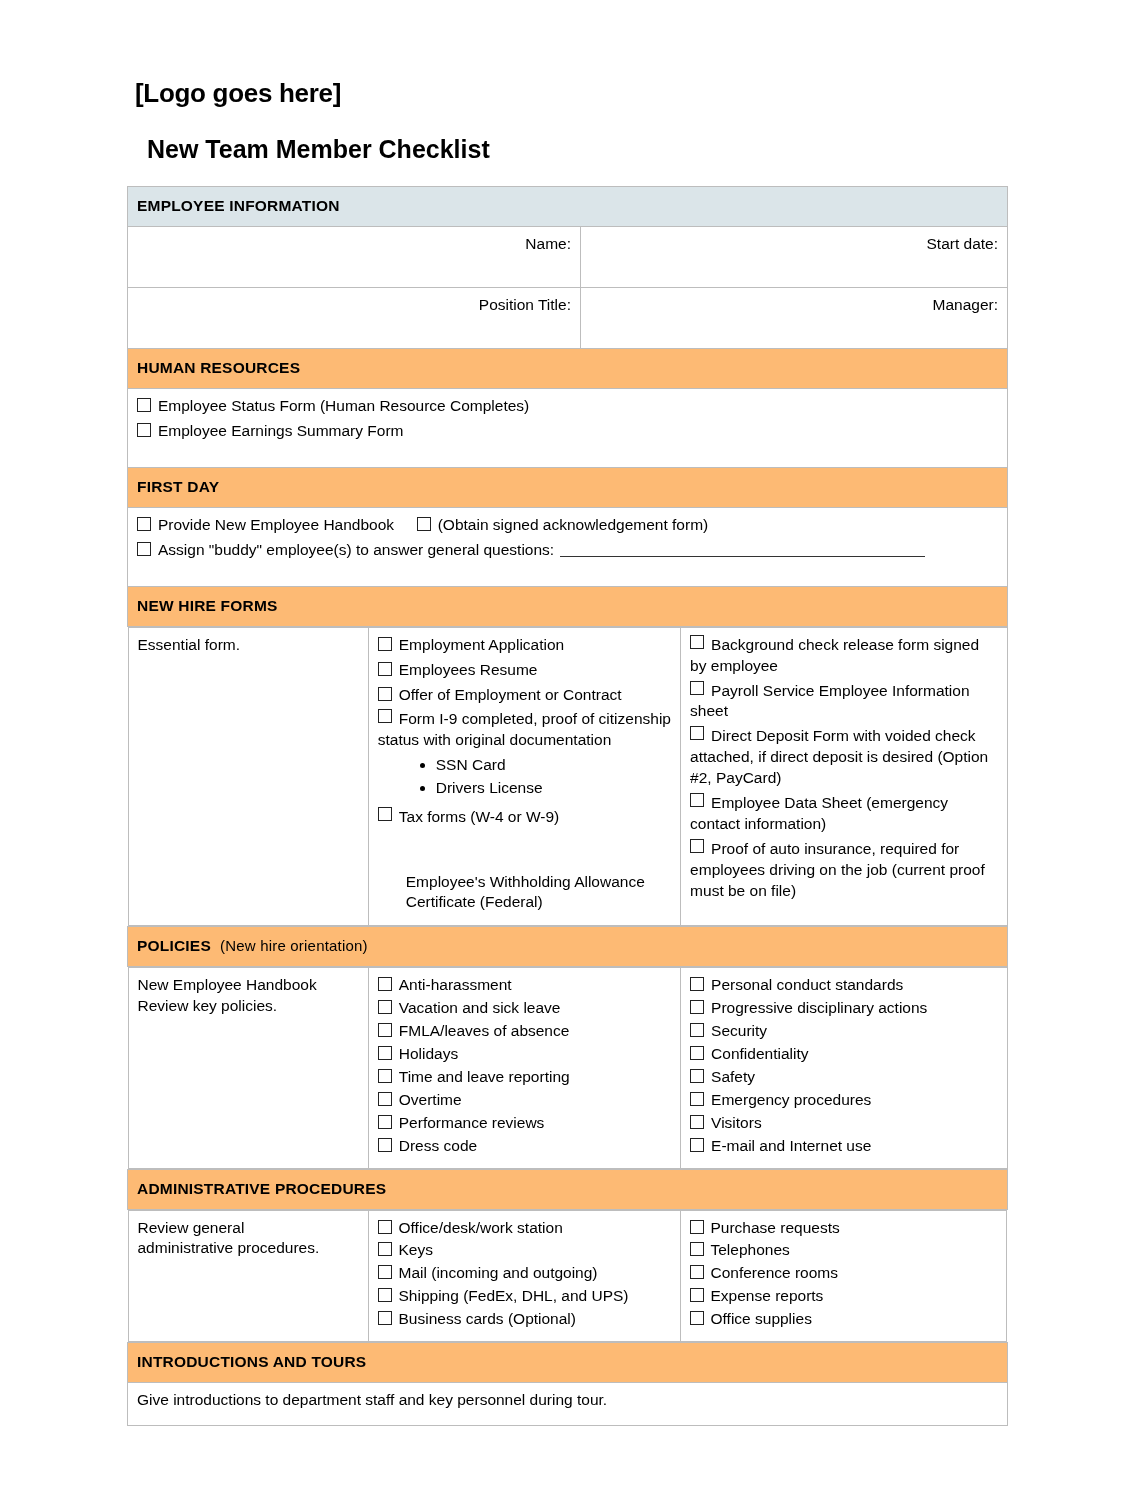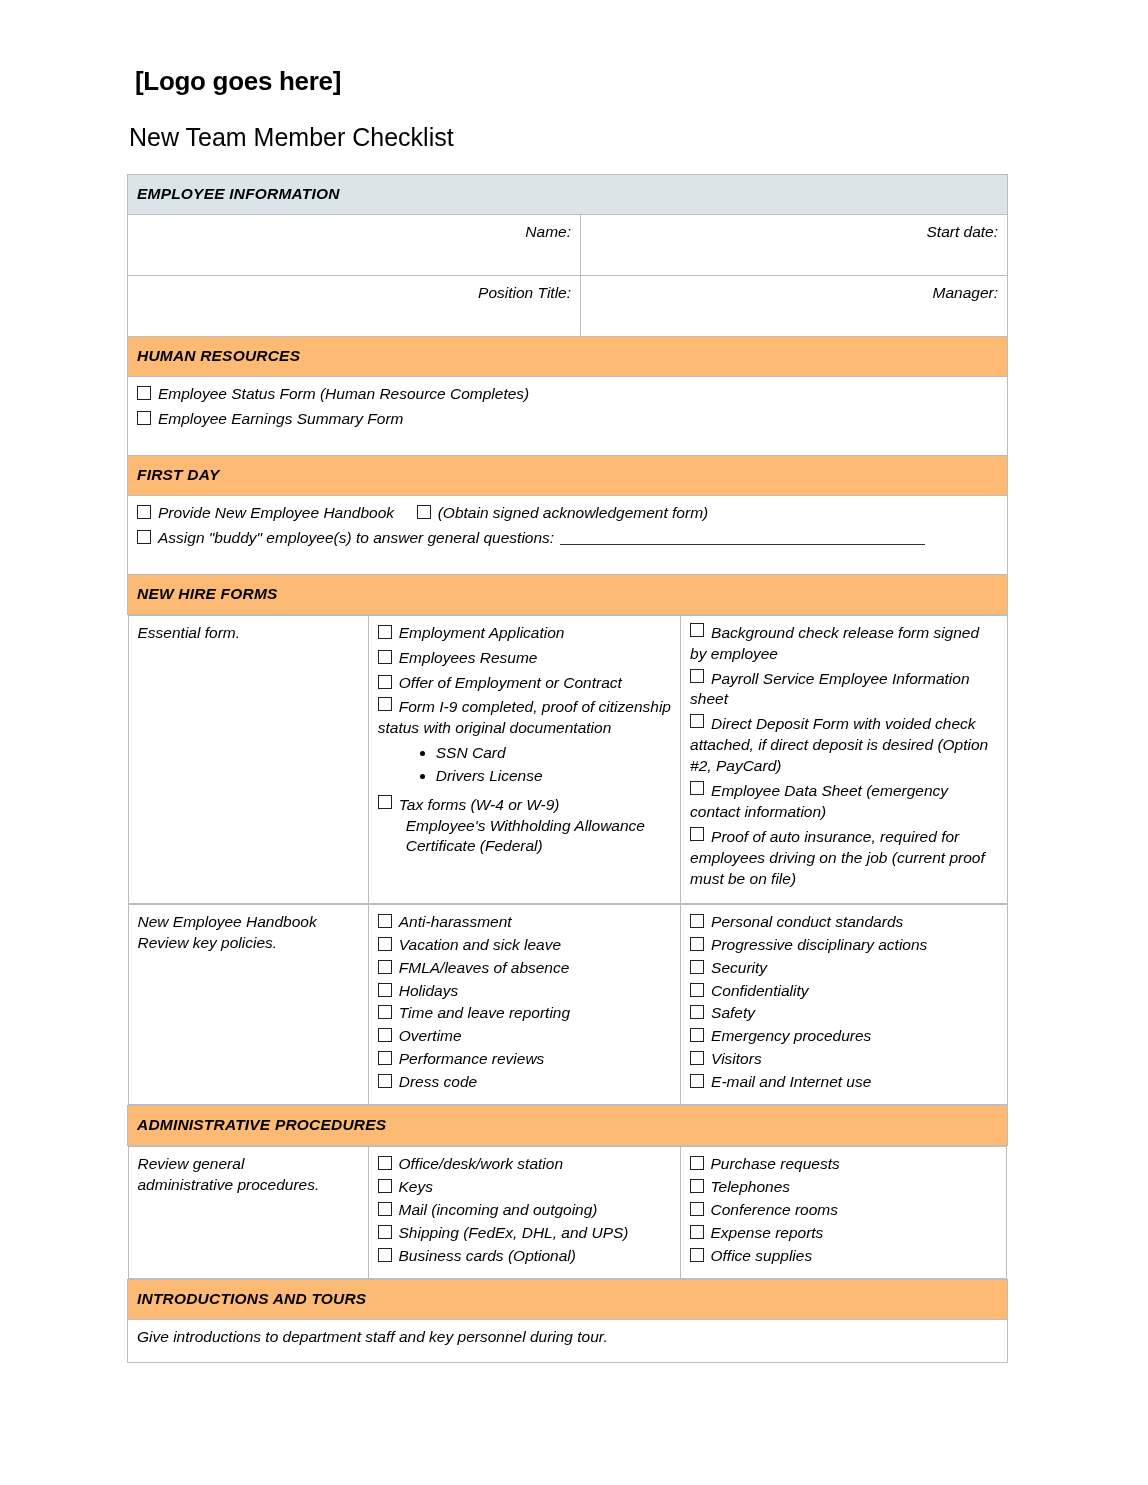--- a/index.html
+++ b/index.html
@@ -18,40 +18,39 @@
   .page {
     position: absolute;
     left: 0; top: 0;
     width: 1148px;
     height: 1485px;
     background: #fff;
   }
   .content {
     position: absolute;
     left: 127px;
-    top: 66px;
+    top: 78px;
     width: 880px;
   }
   .logo-line {
     font-size: 26px;
     font-weight: bold;
     letter-spacing: -0.3px;
     margin: 0 0 26px 8px;
   }
   .doc-title {
     font-size: 25px;
-    font-weight: normal;
-    margin: 0 0 22px 2px;
+    font-weight: bold;
+    margin: 0 0 22px 20px;
   }
 
   table.form {
     border-collapse: collapse;
     width: 880px;
     table-layout: fixed;
-    font-style: italic;
   }
   table.form td {
     border: 1px solid #bdbdbd;
     vertical-align: top;
     padding: 7px 9px 9px 9px;
     font-size: 15.5px;
     line-height: 1.35;
   }
   .sec-head {
     font-weight: bold;
@@ -99,20 +98,21 @@
     margin: 2px 0 8px 0;
     padding-left: 58px;
     list-style: disc;
   }
   ul.bullets li { margin-bottom: 2px; font-size: 15.5px; }
 
   .indent-text {
     display: block;
     margin-left: 28px;
     line-height: 1.3;
+    margin-top: 44px;
   }
   .col-left { width: 240px; }
   .col-mid  { width: 312px; }
   .col-right { width: 326px; }
 
   .list-tight .cb-row { margin-bottom: 2px; }
   .note-text { font-size: 15.5px; }
 </style>
 </head>
 <body>
@@ -200,20 +200,23 @@
                 <span class="cb-row wrap"><span class="cb"></span><span>Employee Data Sheet (emergency contact information)</span></span>
                 <span class="cb-row wrap"><span class="cb"></span><span>Proof of auto insurance, required for employees driving on the job (current proof must be on file)</span></span>
               </td>
             </tr>
           </tbody>
               </table>
         </td>
       </tr>
 
       <tr>
+        <td class="sec-head sec-head-gray" colspan="2"><span>POLICIES</span>&nbsp;&nbsp;<span class="sub">(New hire orientation)</span></td>
+      </tr>
+      <tr>
         <td colspan="2" style="padding:0;border:none">
           <table class="form list-tight" style="width:880px;border-collapse:collapse">
             <colgroup>
               <col class="col-left">
               <col class="col-mid">
               <col class="col-right">
             </colgroup>
             <tbody>
                   <tr>
               <td>

